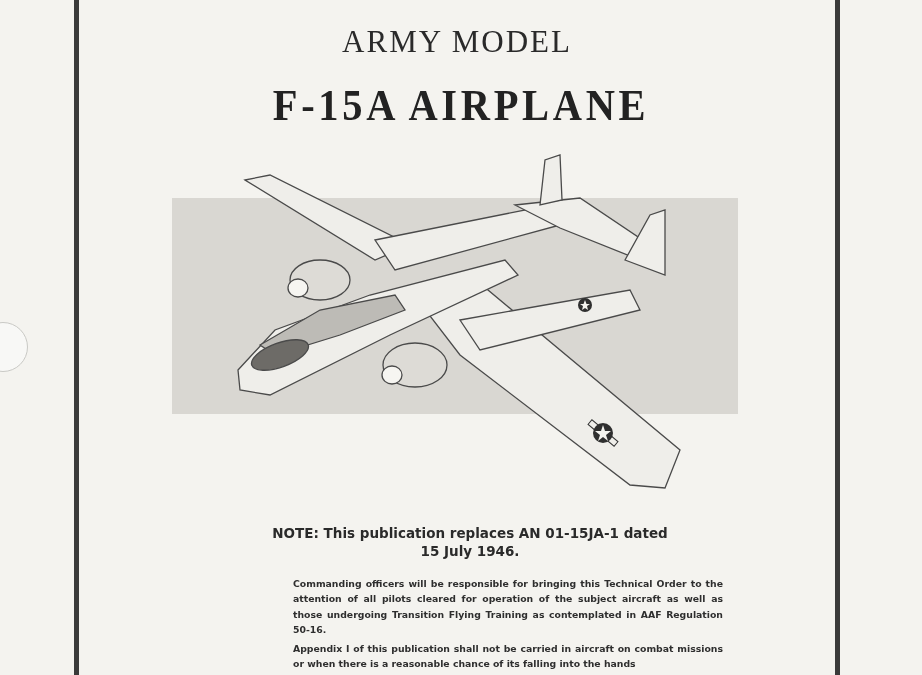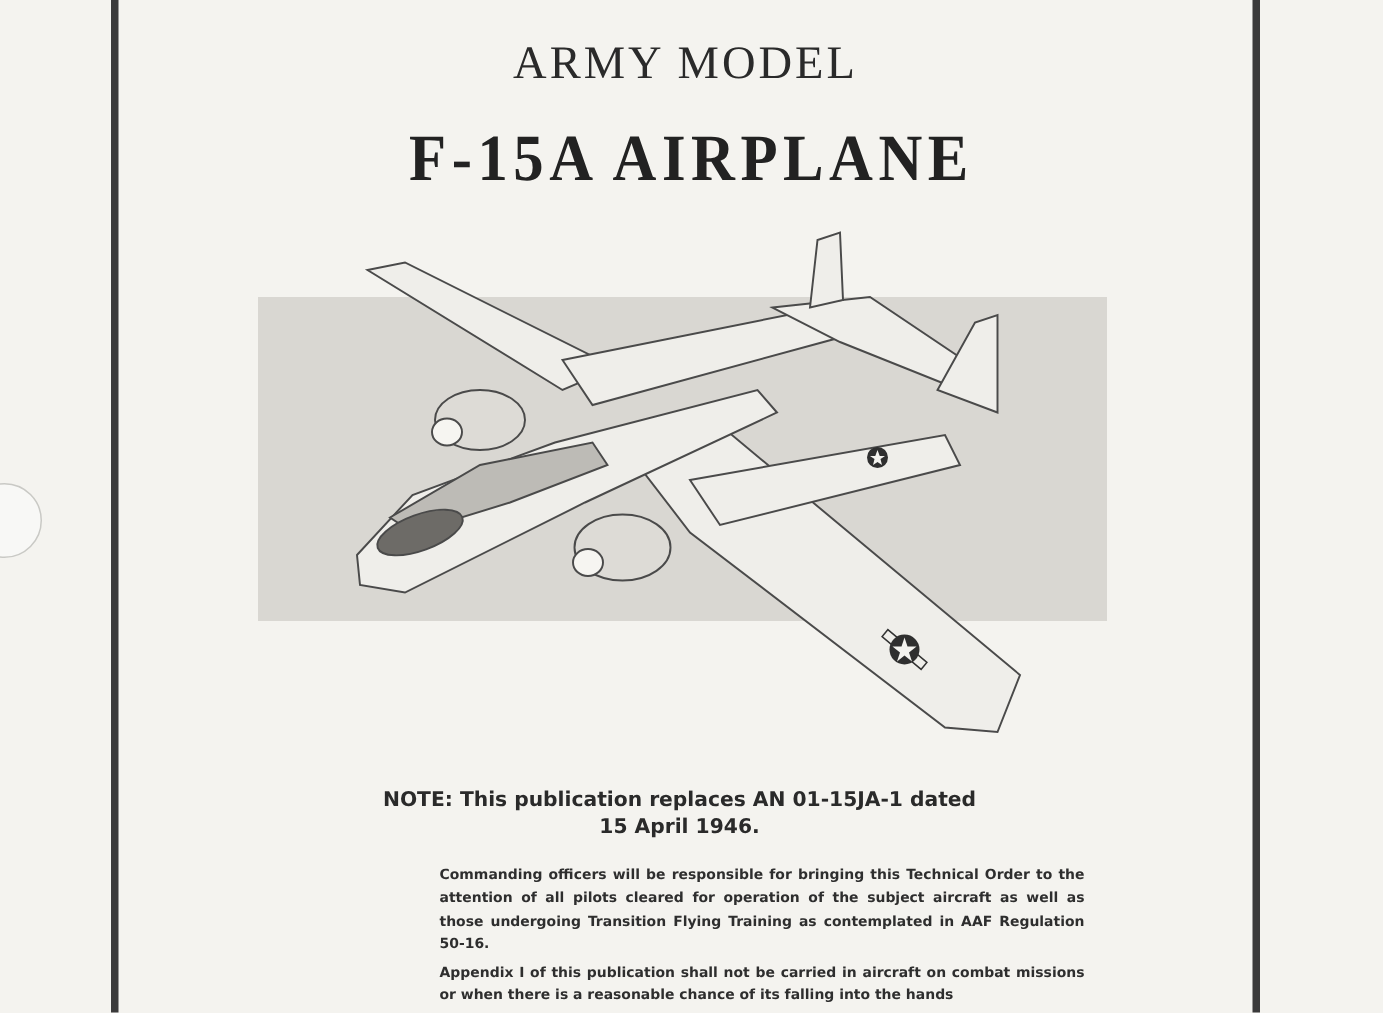--- a/index.html
+++ b/index.html
@@ -3,21 +3,21 @@
 <meta charset="utf-8">
 <style>
   html,body{margin:0;padding:0;}
   body{width:922px;height:675px;background:#f4f3ef;position:relative;overflow:hidden;font-family:"DejaVu Sans",sans-serif;color:#2b2b2b;}
   .hole{position:absolute;left:-22px;top:322px;width:48px;height:48px;border-radius:50%;border:1px solid #c9c9c5;background:#f8f8f6;}
   .frame{position:absolute;left:74px;top:-4px;width:756px;height:700px;border-left:5px solid #3a3a3a;border-right:5px solid #3a3a3a;}
   .title1{position:absolute;left:0;width:914px;top:24px;text-align:center;font-family:"Liberation Serif","DejaVu Serif",serif;font-size:31px;letter-spacing:2px;color:#2a2a2a;}
   .title2{position:absolute;left:0;width:922px;top:80px;text-align:center;font-family:"Liberation Serif","DejaVu Serif",serif;font-size:44px;letter-spacing:4px;color:#222;font-weight:bold;transform:scaleX(.92);}
   .photo{position:absolute;left:172px;top:198px;width:566px;height:216px;background:#d9d7d2;}
   .plane{position:absolute;left:160px;top:150px;width:600px;height:350px;}
-  .note{position:absolute;left:233px;top:524px;width:440px;text-align:center;font-weight:bold;font-size:13.5px;line-height:18px;color:#2a2a2a;}
+  .note{position:absolute;left:250px;top:524px;width:440px;text-align:center;font-weight:bold;font-size:13.5px;line-height:18px;color:#2a2a2a;}
   .para{position:absolute;left:257px;width:430px;font-weight:bold;font-size:9.3px;line-height:15.3px;color:#2e2e2e;text-align:justify;margin-left:36px;}
   .p1{top:576px;} .p2{top:641px;}
 </style>
 </head>
 <body>
 
 <div class="hole"></div>
 <div class="frame"></div>
 
 <div class="title1">ARMY MODEL</div>
@@ -54,17 +54,17 @@
     <rect x="426" y="280" width="34" height="6" fill="#efeeea" stroke="#333" transform="rotate(40 443 283)"></rect>
     <circle cx="443" cy="283" r="10" fill="#2f2f2f"></circle>
     <polygon points="443,275 445,281 451,281 446,285 448,291 443,287 438,291 440,285 435,281 441,281" fill="#f4f3ef"></polygon>
     <circle cx="425" cy="155" r="7" fill="#2f2f2f"></circle>
     <polygon points="425,150 426.5,154 430,154 427,156 428,160 425,158 422,160 423,156 420,154 423.5,154" fill="#f4f3ef"></polygon>
   </g>
 </svg>
 
 <div class="note">
   <div>NOTE: This publication replaces AN 01-15JA-1 dated</div>
-  <div>15 April 1946.</div>
+  <div>15 July 1946.</div>
 </div>
 
 <div class="para p1">Commanding officers will be responsible for bringing this Technical Order to the attention of all pilots cleared for operation of the subject aircraft as well as those undergoing Transition Flying Training as contemplated in AAF Regulation 50-16.</div>
 <div class="para p2">Appendix I of this publication shall not be carried in aircraft on combat missions or when there is a reasonable chance of its falling into the hands</div>
 
 </body></html>

